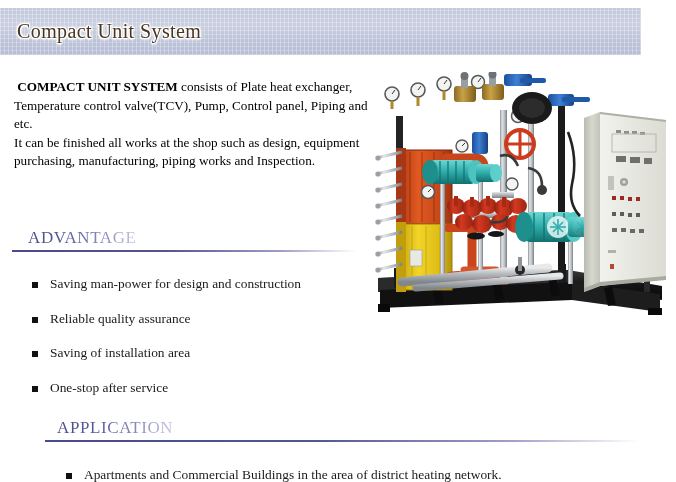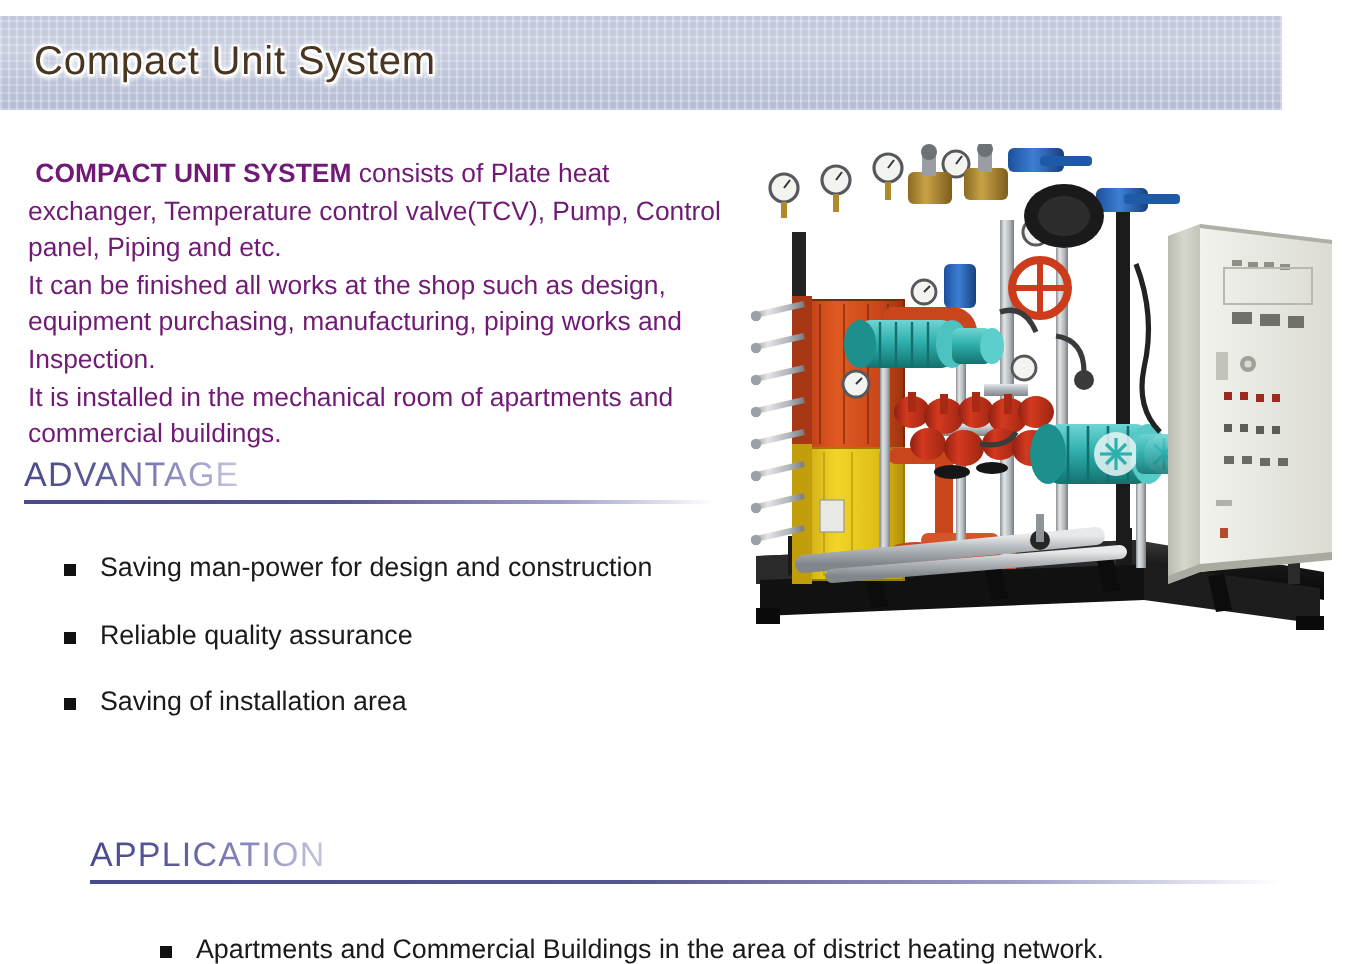--- a/index.html
+++ b/index.html
@@ -4,21 +4,21 @@
 <style>
   html,body{margin:0;padding:0;}
   body{
     width:676px;height:482px;
     background:#ffffff;
     font-family:"Liberation Sans", sans-serif;
     overflow:hidden;
     position:relative;
     -webkit-font-smoothing:antialiased;
   }
-  .page{position:relative;width:676px;height:482px;}
+  .page{position:relative;width:676px;height:482px;font-family:Liberation Serif, serif;}
 
   
   .header-bar{
     position:absolute;left:0;top:8px;width:641px;height:47px;
     background:linear-gradient(180deg,#c3c9dc 0%,#c9cfe0 35%,#bcc3d8 72%,#b6bed5 100%);
     display:flex;align-items:center;
   }
   .header-bar::after{
     content:"";position:absolute;inset:0;
     background-image:repeating-linear-gradient(90deg,rgba(255,255,255,.30) 0 1px,rgba(255,255,255,0) 1px 4px),
@@ -34,88 +34,88 @@
     color:#4a3521;
     text-shadow:
       0 0 3px #ffffff, 0 0 3px #ffffff, 0 0 4px #ffffff,
       1px 1px 0 #ffffff, -1px 1px 0 #ffffff, 1px -1px 0 #ffffff, -1px -1px 0 #ffffff,
       0 2px 2px rgba(255,255,255,.95);
   }
 
   
   .intro{
     position:absolute;left:14px;top:78px;width:355px;
-    font-size:13.2px;line-height:18.6px;color:#701a75;
+    font-size:13.2px;line-height:18.6px;color:#000000;
   }
   .intro b{font-weight:bold;}
 
   
   .sec{position:absolute;}
   .sec-label{
     font-size:17px;letter-spacing:.6px;
     background:linear-gradient(90deg,#4a4a8c 0%,#5a5a99 35%,#8c8cc0 70%,#c8c8e0 100%);
     -webkit-background-clip:text;background-clip:text;
     color:transparent;-webkit-text-fill-color:transparent;
     display:inline-block;
   }
   .sec-rule{
     height:2px;margin-top:2px;
     background:linear-gradient(90deg,#4a4a8c 0%,#55558f 45%,#9e9ec8 78%,rgba(255,255,255,0) 100%);
   }
 
   #advantage-section{left:12px;top:228px;width:345px;}
-  #advantage-section .sec-label{margin-left:0;}
+  #advantage-section .sec-label{margin-left:16px;}
   #application-section{left:45px;top:418px;width:595px;}
-  #application-section .sec-label{margin-left:0;}
+  #application-section .sec-label{margin-left:12px;}
 
   
   .blist{position:absolute;margin:16px;padding:0;list-style:none;}
   .blist li{
     position:relative;padding-left:18px;
     font-size:13.4px;color:#1a1a1a;
   }
   .blist li .bullet{
     position:absolute;left:0;top:6px;
     width:6px;height:6px;background:#111111;display:block;
   }
   #advantage-list{left:16px;top:260px;width:330px;}
   #advantage-list li{margin-bottom:18.5px;}
-  #application-list{left:64px;top:451px;width:580px;}
+  #application-list{left:50px;top:451px;width:580px;}
 
   
   #product-photo{
     position:absolute;left:372px;top:72px;width:296px;height:244px;
     background:#ffffff;
   }
   #product-photo svg{display:block;}
 </style>
 </head>
 <body>
 
 <div class="page">
 
   <div class="header-bar">
     <span class="header-title">Compact Unit System</span>
   </div>
 
   <div class="intro">
     <span>&nbsp;</span><b>COMPACT UNIT SYSTEM</b><span> consists of Plate heat exchanger, Temperature control valve(TCV), Pump, Control panel, Piping and etc.</span><br>
     <span> It can be finished all works at the shop such as design, equipment purchasing, manufacturing, piping works and Inspection.</span><br>
-    <span> It is installed in the mechanical room of apartments and commercial buildings.</span>
   </div>
 
   <div class="sec" id="advantage-section">
     <div class="sec-label">ADVANTAGE</div>
     <div class="sec-rule"></div>
   </div>
 
   <ul class="blist" id="advantage-list">
     <li><span class="bullet"></span><span>Saving man-power for design and construction</span></li>
     <li><span class="bullet"></span><span>Reliable quality assurance</span></li>
     <li><span class="bullet"></span><span>Saving of installation area</span></li>
+    <li><span class="bullet"></span><span>One-stop after service</span></li>
   </ul>
 
   <div class="sec" id="application-section">
     <div class="sec-label">APPLICATION</div>
     <div class="sec-rule"></div>
   </div>
 
   <ul class="blist" id="application-list">
     <li><span class="bullet"></span><span>Apartments and Commercial Buildings in the area of district heating network.</span></li>
   </ul>

